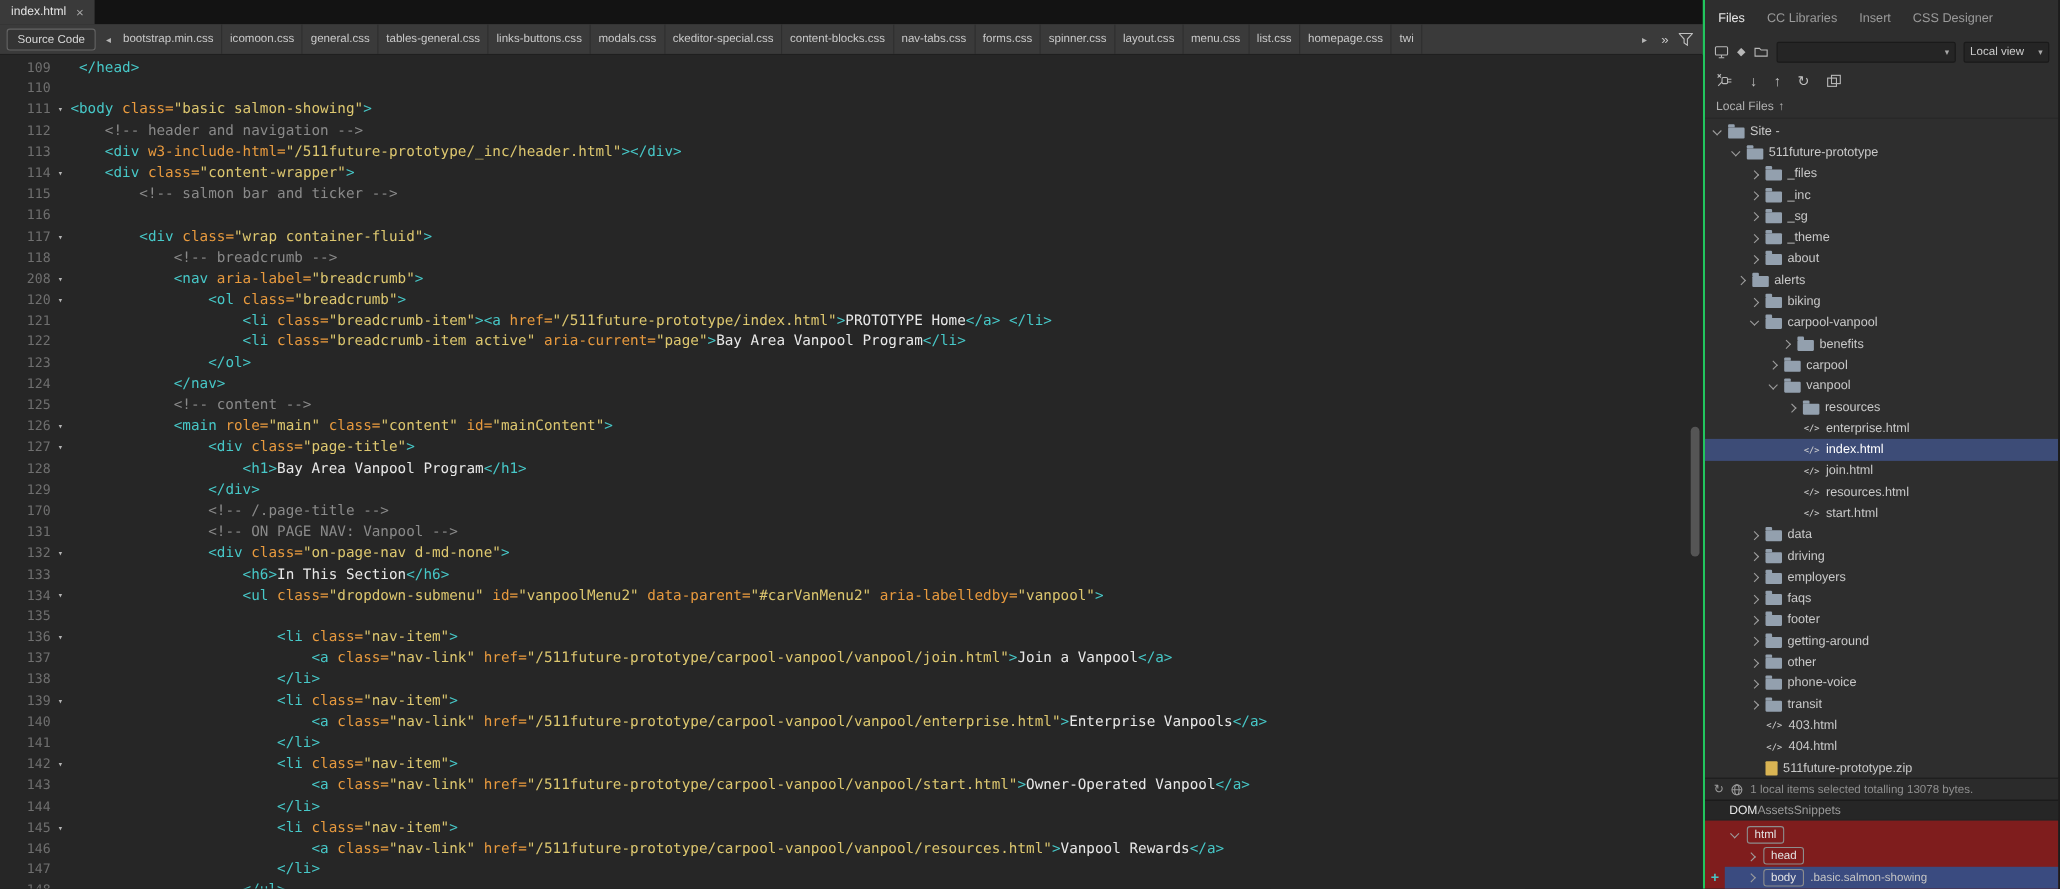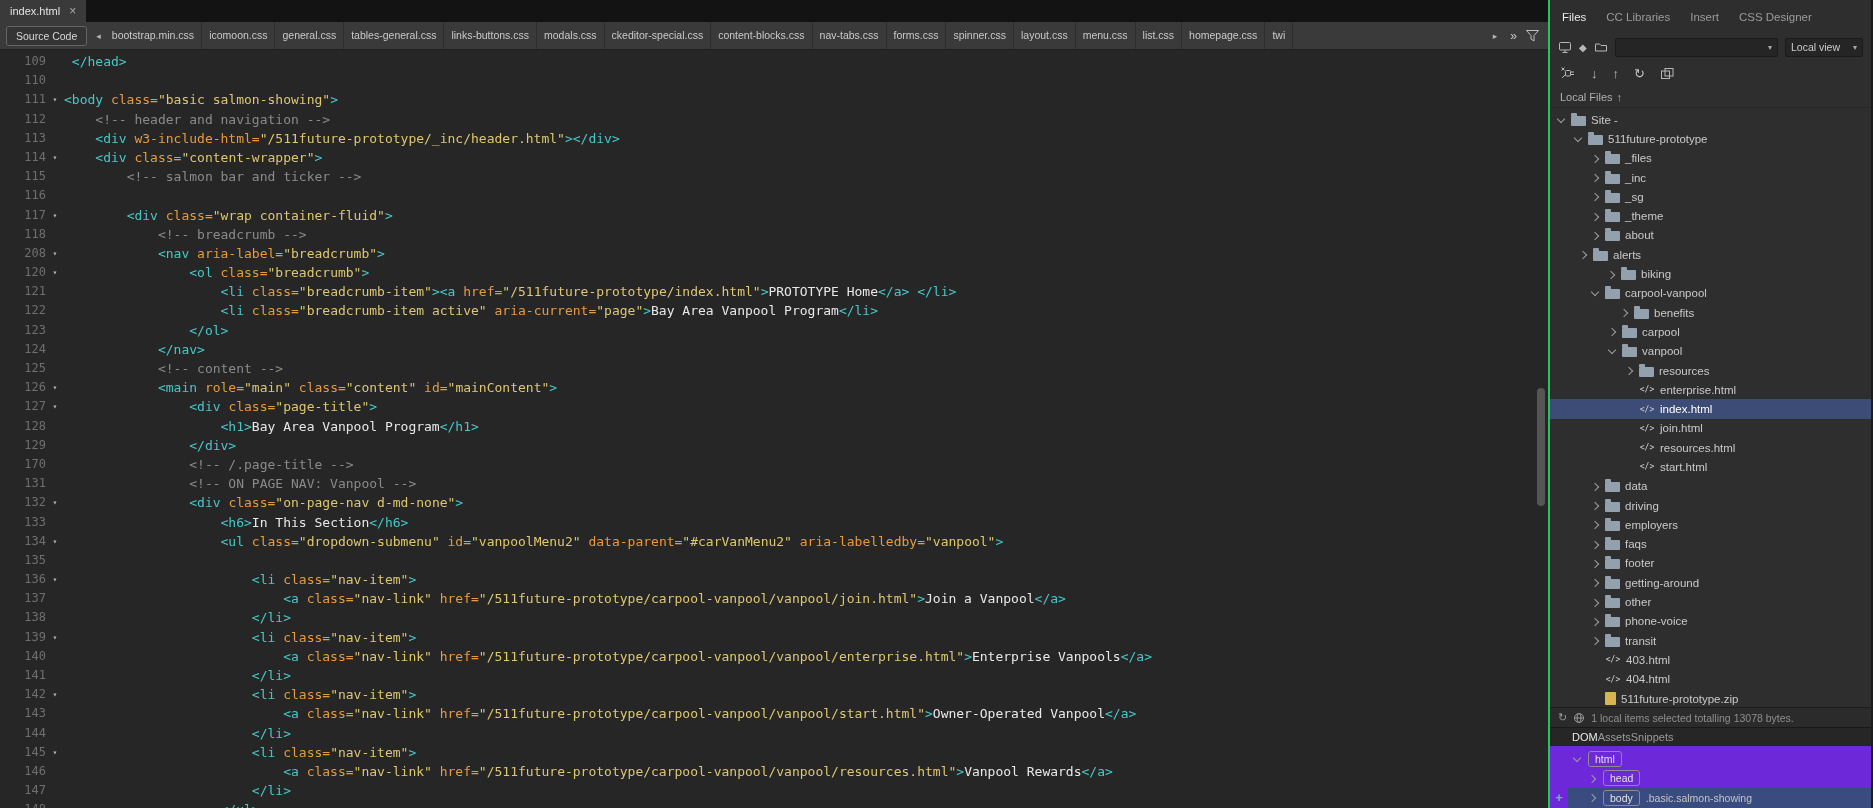--- a/index.html
+++ b/index.html
@@ -66,21 +66,21 @@
   .ico-folder::before { content:""; position:absolute; top:-3px; left:0; width:6px; height:3px; background:#93a0ae; border-radius:1px 1px 0 0; }
   .ico-file { width:16px; font-family:"DejaVu Sans Mono",monospace; font-size:8px; color:#d2d2d2; text-align:center; flex:none; }
   .ico-zip { width:11px; height:13px; background:#d9b453; border-radius:1px; flex:none; }
 
   .files-status { height:20px; border-top:1px solid #1d1d1d; background:#2b2b2b; display:flex; align-items:center; gap:6px; padding:0 8px; color:#8f8f8f; font-size:10.5px; flex:none; }
   .status-ico { color:#9a9a9a; font-size:11px; display:flex; align-items:center; }
 
   .dom-tabs { height:19px; background:#262626; border-top:1px solid #191919; border-bottom:1px solid #232323; display:flex; padding:0 22px; align-items:center; font-size:11px; flex:none; }
   .dom-tab { color:#9b9b9b; }
   .dom-tab.active { color:#e9e9e9; }
-  #dom-tree { flex:1; background:#6d28d9; padding-top:3px; }
+  #dom-tree { flex:1; background:#7f1d1d; padding-top:3px; }
   .dom-row { height:19.5px; display:flex; align-items:stretch; }
   .dom-plus-slot { width:18px; text-align:center; color:#49c5c5; font-weight:bold; font-size:13px; flex:none; display:flex; align-items:center; justify-content:center; }
   .dom-body { flex:1; display:flex; align-items:center; gap:6px; }
   .dom-row.selected .dom-body { background:#3a4b80; }
   .dom-tag { border:1px solid #8d8d8d; border-radius:3px; padding:0 6px; font-size:10.5px; color:#e2e2e2; line-height:14px; white-space:nowrap; }
   .dom-classes { color:#c4c4c4; font-size:10.5px; white-space:nowrap; }
   svg { display:block; }
 </style>
 </head>
 <body>
@@ -270,21 +270,21 @@
         <div class="tree-row" style="padding-left: 40px;">
           <span class="chev col"></span>
           <span class="ico-folder"></span>
           <span class="tree-label">about</span>
         </div>
         <div class="tree-row" style="padding-left: 28px;">
           <span class="chev col"></span>
           <span class="ico-folder"></span>
           <span class="tree-label">alerts</span>
         </div>
-        <div class="tree-row" style="padding-left: 40px; margin-left: 16px;">
+        <div class="tree-row" style="padding-left: 40px;">
           <span class="chev col"></span>
           <span class="ico-folder"></span>
           <span class="tree-label">biking</span>
         </div>
         <div class="tree-row" style="padding-left: 40px;">
           <span class="chev exp"></span>
           <span class="ico-folder"></span>
           <span class="tree-label">carpool-vanpool</span>
         </div>
         <div class="tree-row" style="padding-left: 57px; margin-left: 12px;">

